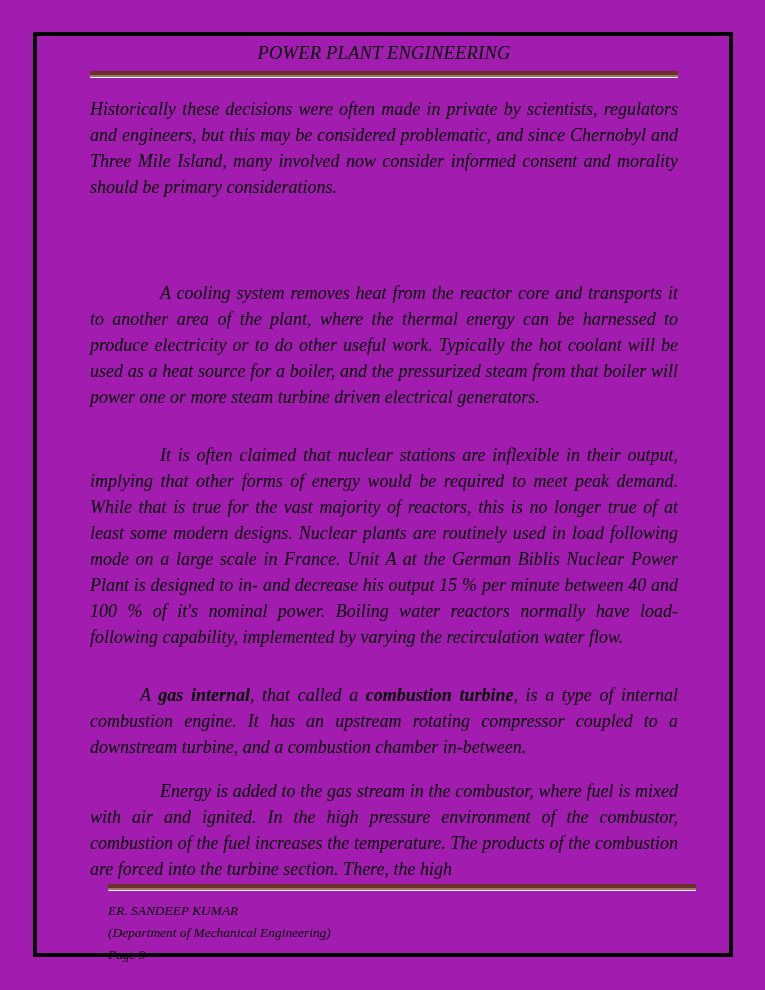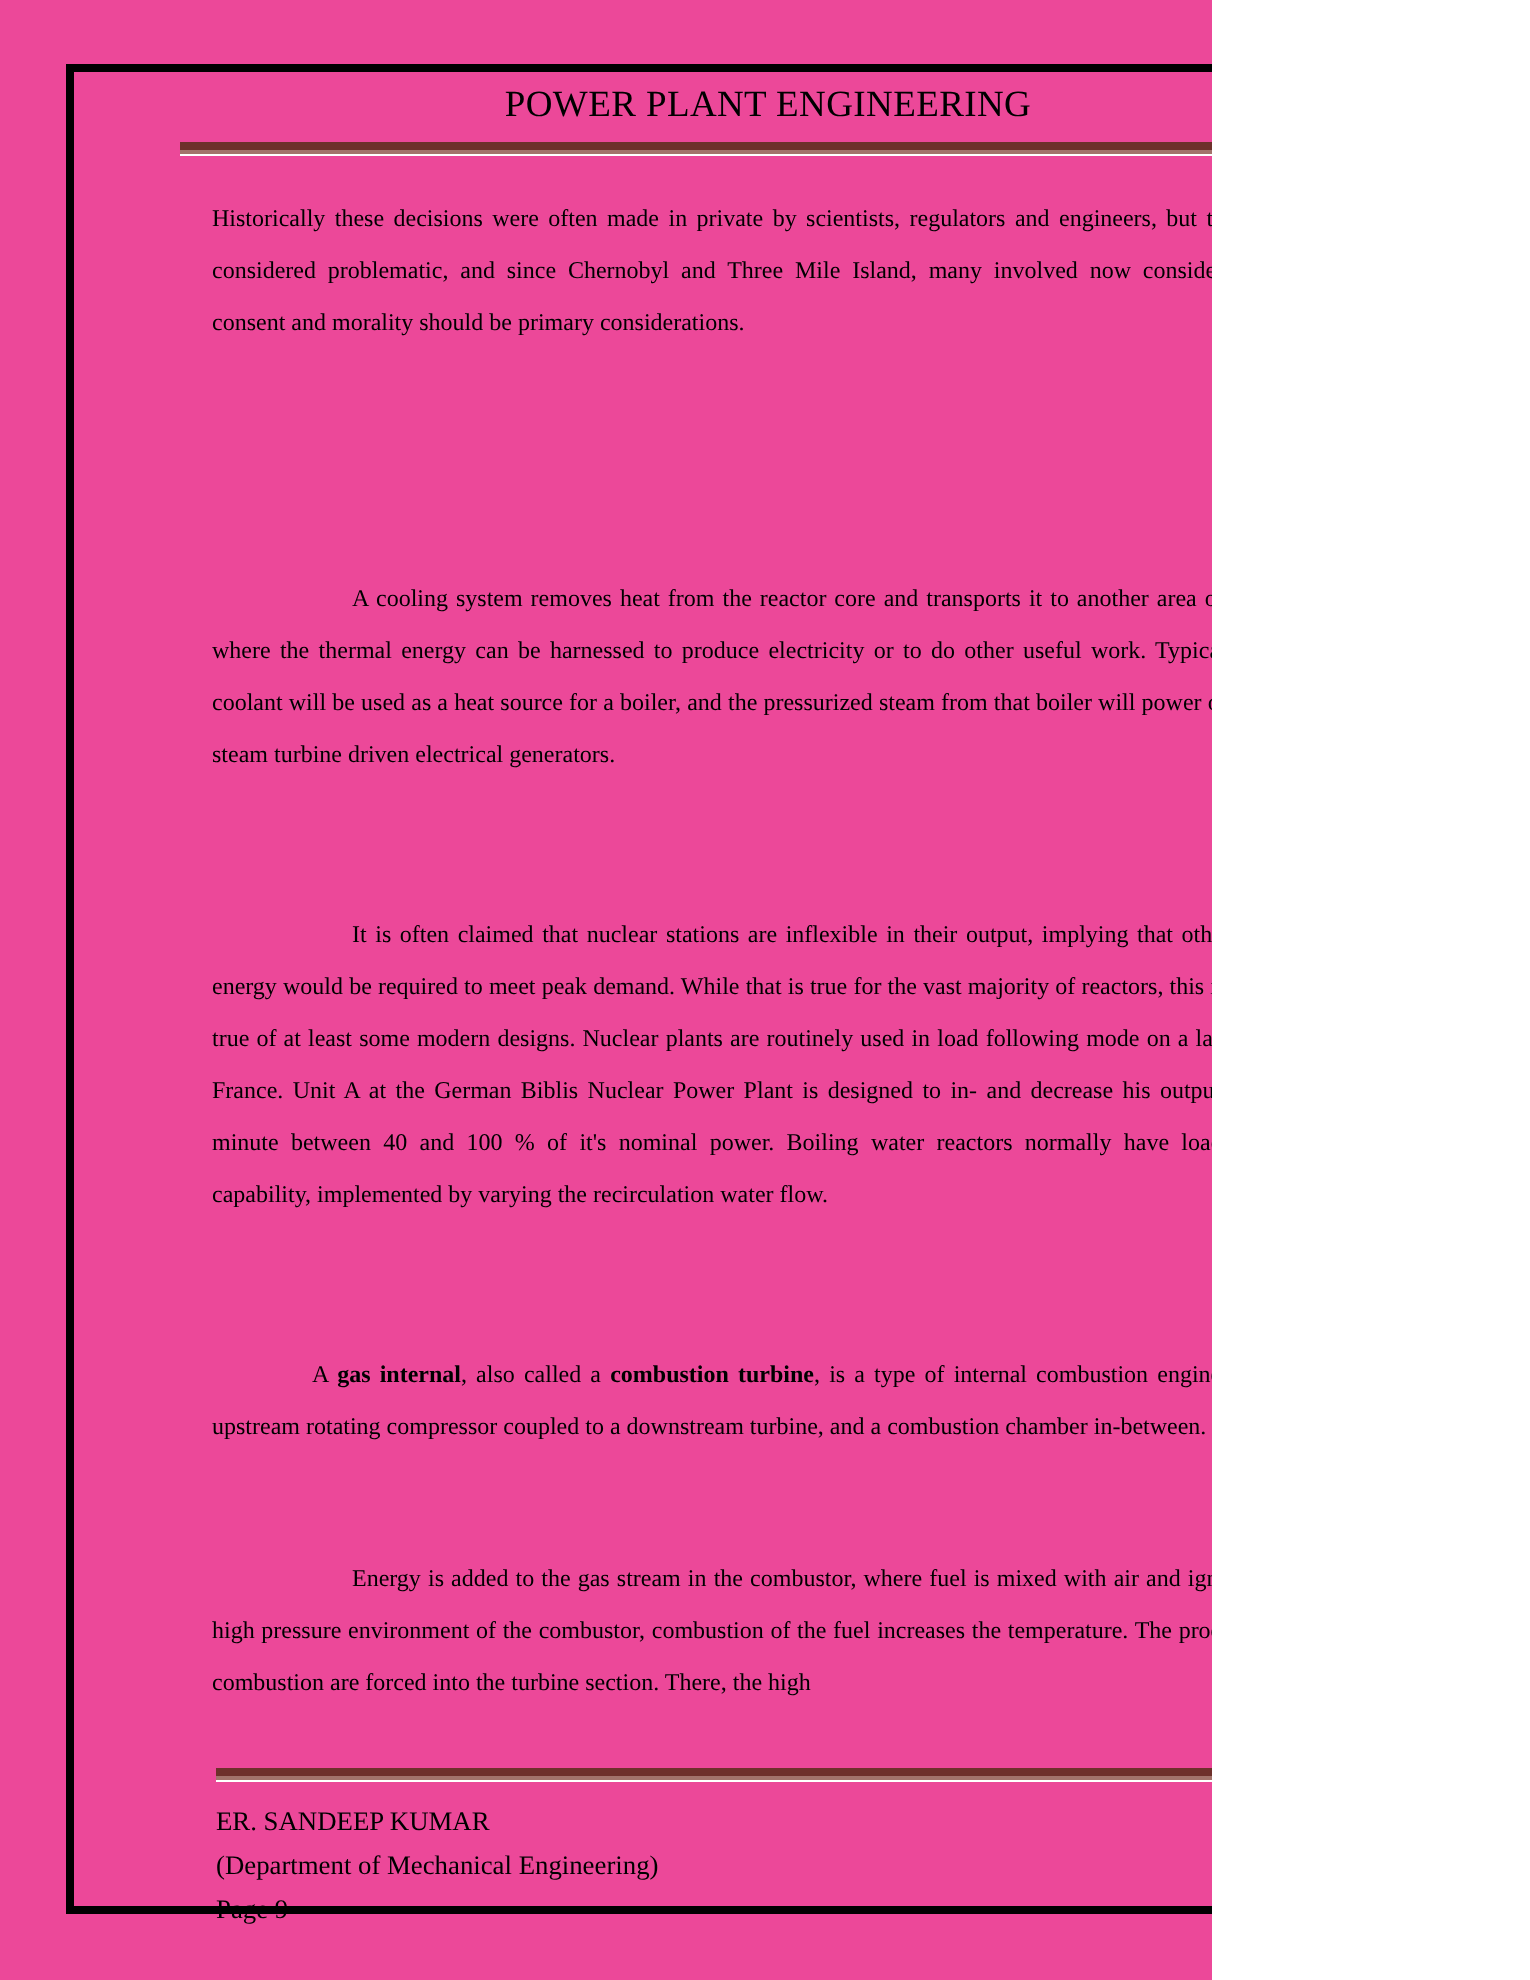--- a/index.html
+++ b/index.html
@@ -4,27 +4,28 @@
 <title>Power Plant Engineering - Page 9</title>
 <style>
   html, body {
     margin: 0;
     padding: 0;
     background: #ffffff;
   }
 
   .page {
     position: relative;
-    width: 606px;
+    width: 765px;
     height: 990px;
-    background: #ec4899;
+    background: #a21caf;
     font-family: "Liberation Serif", "DejaVu Serif", serif;
     color: #000000;
     overflow: hidden;
     box-sizing: border-box;
+    font-style: italic;
   }
 
   
   .page-frame {
     position: absolute;
     left: 33px;
     top: 32px;
     width: 700px;
     height: 925px;
     border: 4px solid #000000;
@@ -74,25 +75,25 @@
         #6e302b 0px,
         #6e302b 4px,
         #a2736b 4px,
         #a2736b 6px,
         #ffffff 6px,
         #ffffff 7px
     );
   }
 
   p.body {
-    font-size: 12px;
+    font-size: 18px;
     line-height: 26px;
     text-align: justify;
     text-justify: inter-word;
-    margin: 16px;
+    margin: 0;
     color: #000000;
   }
 
   p.indent-lg { text-indent: 70px; }
   p.indent-md { text-indent: 50px; }
 
   h2.section {
     font-size: 13.6px;
     line-height: 26px;
     font-weight: bold;
@@ -159,21 +160,21 @@
 
     <div class="gap-md"></div>
 
     <p class="body indent-lg">It is often claimed that nuclear stations are inflexible in their output, implying that other forms of energy would be required to meet peak demand. While that is true for the vast majority of reactors, this is no longer true of at least some modern designs. Nuclear plants are routinely used in load following mode on a large scale in France. Unit A at the German Biblis Nuclear Power Plant is designed to in- and decrease his output 15 % per minute between 40 and 100 % of it's nominal power. Boiling water reactors normally have load-following capability, implemented by varying the recirculation water flow.</p>
 
     <div class="gap-sm"></div>
 
 
     <div class="gap-md"></div>
 
-    <p class="body indent-md"><span>A </span><b class="inline-strong">gas internal</b><span>, also called a </span><b class="inline-strong">combustion turbine</b><span>, is a type of internal combustion engine. It has an upstream rotating compressor coupled to a downstream turbine, and a combustion chamber in-between.</span></p>
+    <p class="body indent-md"><span>A </span><b class="inline-strong">gas internal</b><span>, that called a </span><b class="inline-strong">combustion turbine</b><span>, is a type of internal combustion engine. It has an upstream rotating compressor coupled to a downstream turbine, and a combustion chamber in-between.</span></p>
 
     <div class="gap-md"></div>
 
     <p class="body indent-lg">Energy is added to the gas stream in the combustor, where fuel is mixed with air and ignited. In the high pressure environment of the combustor, combustion of the fuel increases the temperature. The products of the combustion are forced into the turbine section. There, the high</p>
 
   </div>
 
   <div class="footer">
     <div class="rule-footer"></div>
     <div class="footer-author">ER. SANDEEP KUMAR</div>

